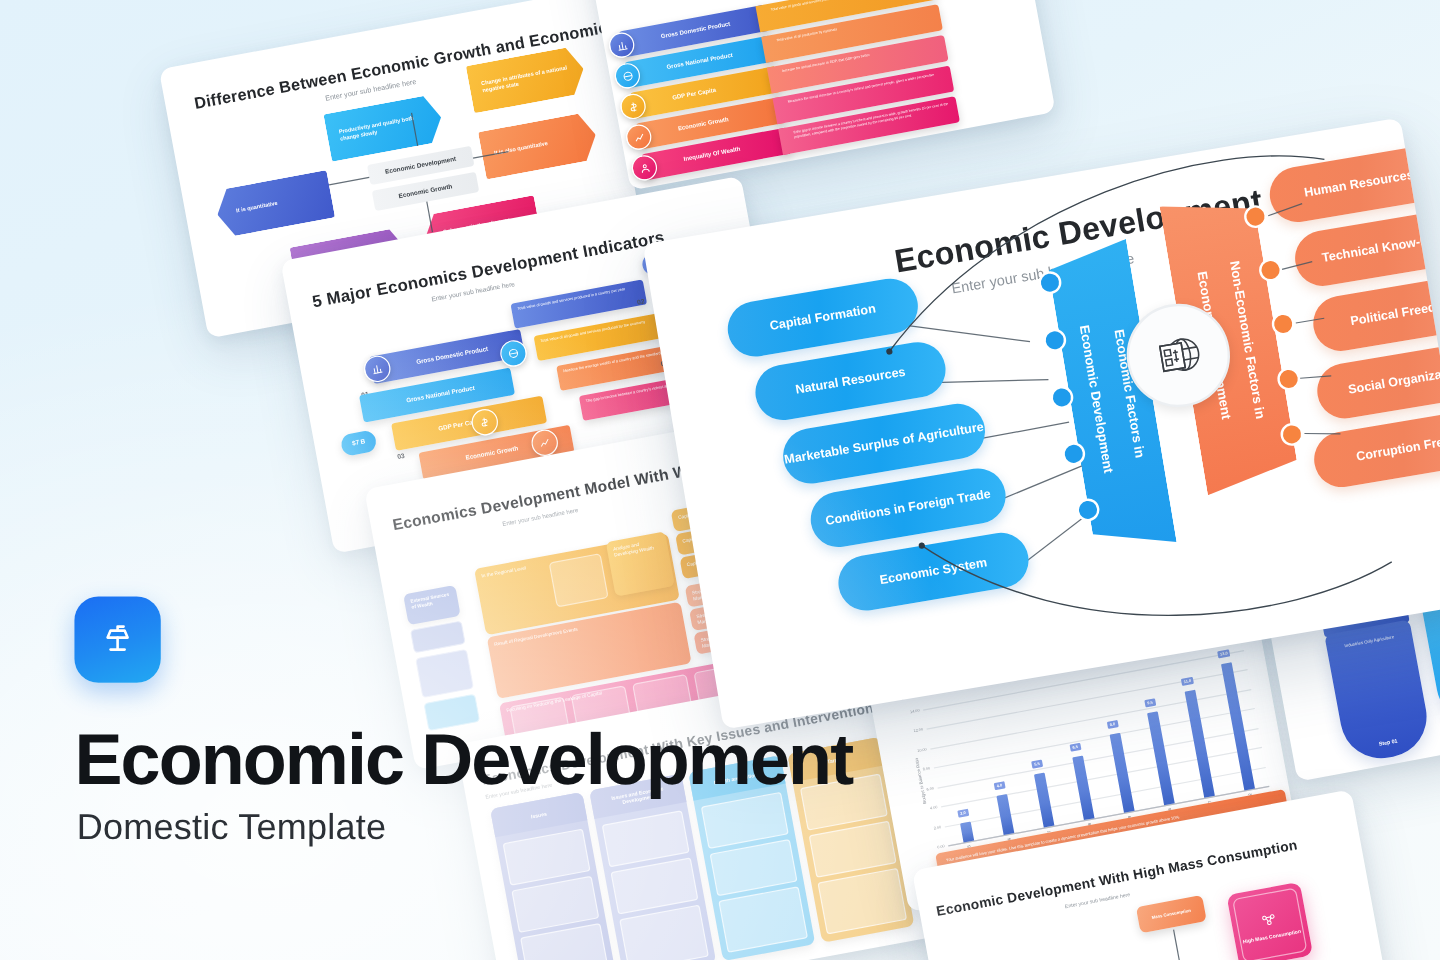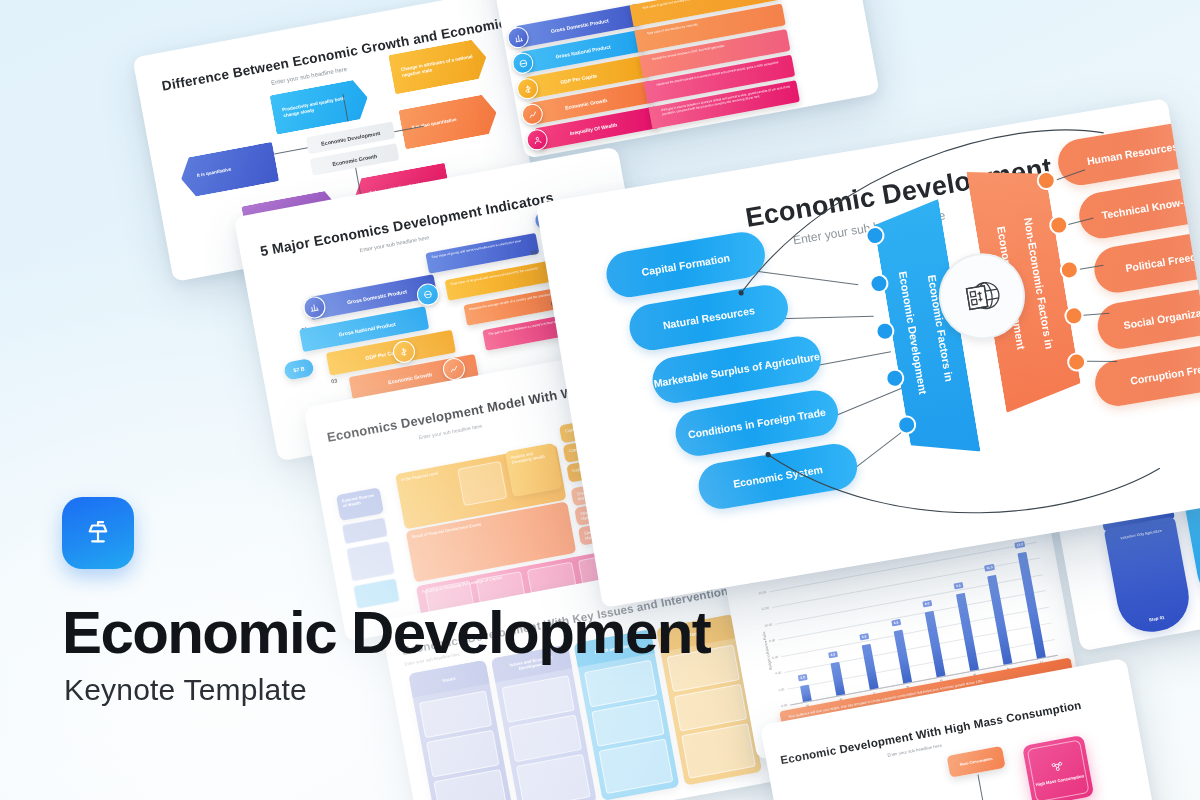--- a/index.html
+++ b/index.html
@@ -751,15 +751,15 @@
     <div id="logo">
       <svg width="40" height="40" viewBox="0 0 48 48" fill="none" stroke="#ffffff" stroke-width="2.6" stroke-linecap="round" stroke-linejoin="round">
         <path d="M14 22h20l-3-7H17z"></path>
         <path d="M24 15v-4h6"></path>
         <path d="M24 22v12"></path>
         <path d="M17 34h14"></path>
       </svg>
     </div>
   </div>
   <div id="maintitle">Economic Development</div>
-  <div id="subtitle">Keynote Template</div>
+  <div id="subtitle">Domestic Template</div>
 
 </div>
 
 </body></html>

